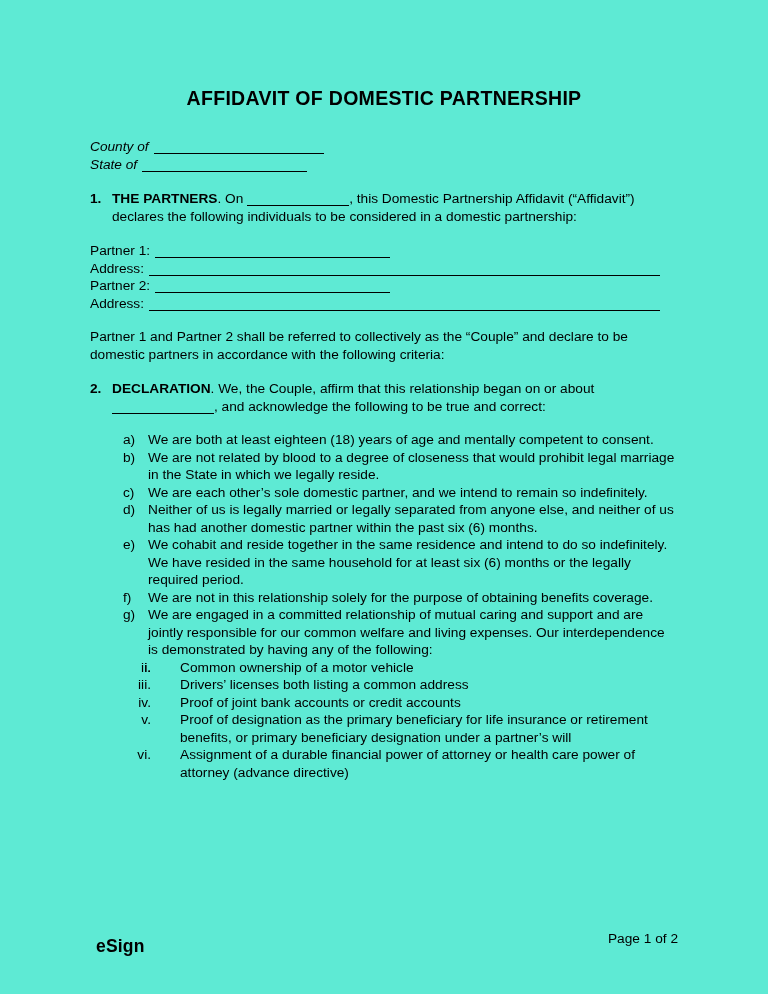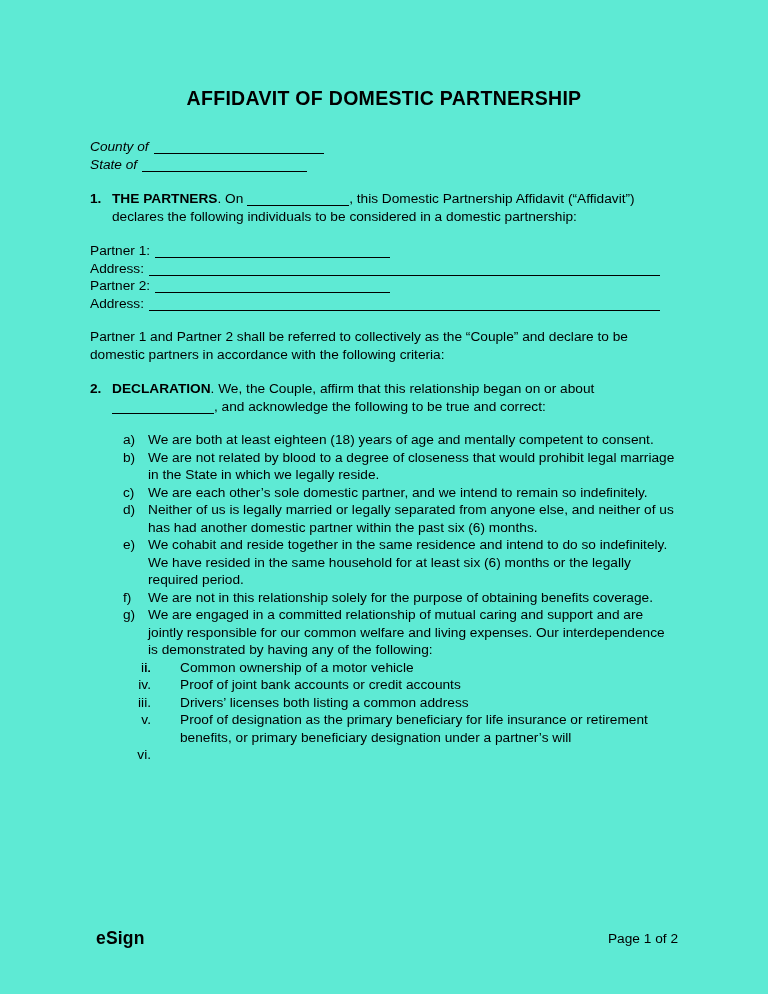--- a/index.html
+++ b/index.html
@@ -42,21 +42,21 @@
   .sec-num { position:absolute; left:0; top:0; font-weight:bold; }
   .b { font-weight:bold; }
   .mt-block { margin-top:17px; }
   .mt-para { margin-top:16px; }
   .itm { position:relative; padding-left:58px; }
   .itm .marker { position:absolute; left:33px; top:0; }
   .ritm { position:relative; padding-left:90px; }
   .ritm .marker { position:absolute; left:20px; top:0; width:41px; text-align:right; }
   .footer { position:absolute; left:0; top:926px; width:768px; height:26px; }
   .logo {
-    position:absolute; left:96px; top:4px;
+    position:absolute; left:96px; top:12px;
     font-size:17.5px; font-weight:bold; letter-spacing:0.2px;
   }
   .pageno { position:absolute; right:90px; top:4px; }
 </style>
 </head>
 <body>
 
 <div class="page">
 
   <h1 class="title">AFFIDAVIT OF DOMESTIC PARTNERSHIP</h1>
@@ -129,33 +129,34 @@
 
     <div>
       <div class="ritm">
         <span class="marker">i.</span>
       </div>
       <div class="ritm">
         <span class="marker">ii.</span>
         <span>Common ownership of a motor vehicle</span>
       </div>
       <div class="ritm">
+        <span class="marker">iii.</span>
+        <span>Drivers’ licenses both listing a common address</span>
+      </div>
+      <div class="ritm">
         <span class="marker">iv.</span>
         <span>Proof of joint bank accounts or credit accounts</span>
-      </div>
-      <div class="ritm">
-        <span class="marker">iii.</span>
-        <span>Drivers’ licenses both listing a common address</span>
       </div>
       <div class="ritm">
         <span class="marker">v.</span>
         <span>Proof of designation as the primary beneficiary for life insurance or retirement benefits, or primary beneficiary designation under a partner’s will</span>
       </div>
       <div class="ritm">
         <span class="marker">vi.</span>
+        <span>Assignment of a durable financial power of attorney or health care power of attorney (advance directive)</span>
       </div>
     </div>
   </div>
 
   <div class="footer">
     <span class="logo">eSign</span>
     <span class="pageno">Page 1 of 2</span>
   </div>
 
 </div>

